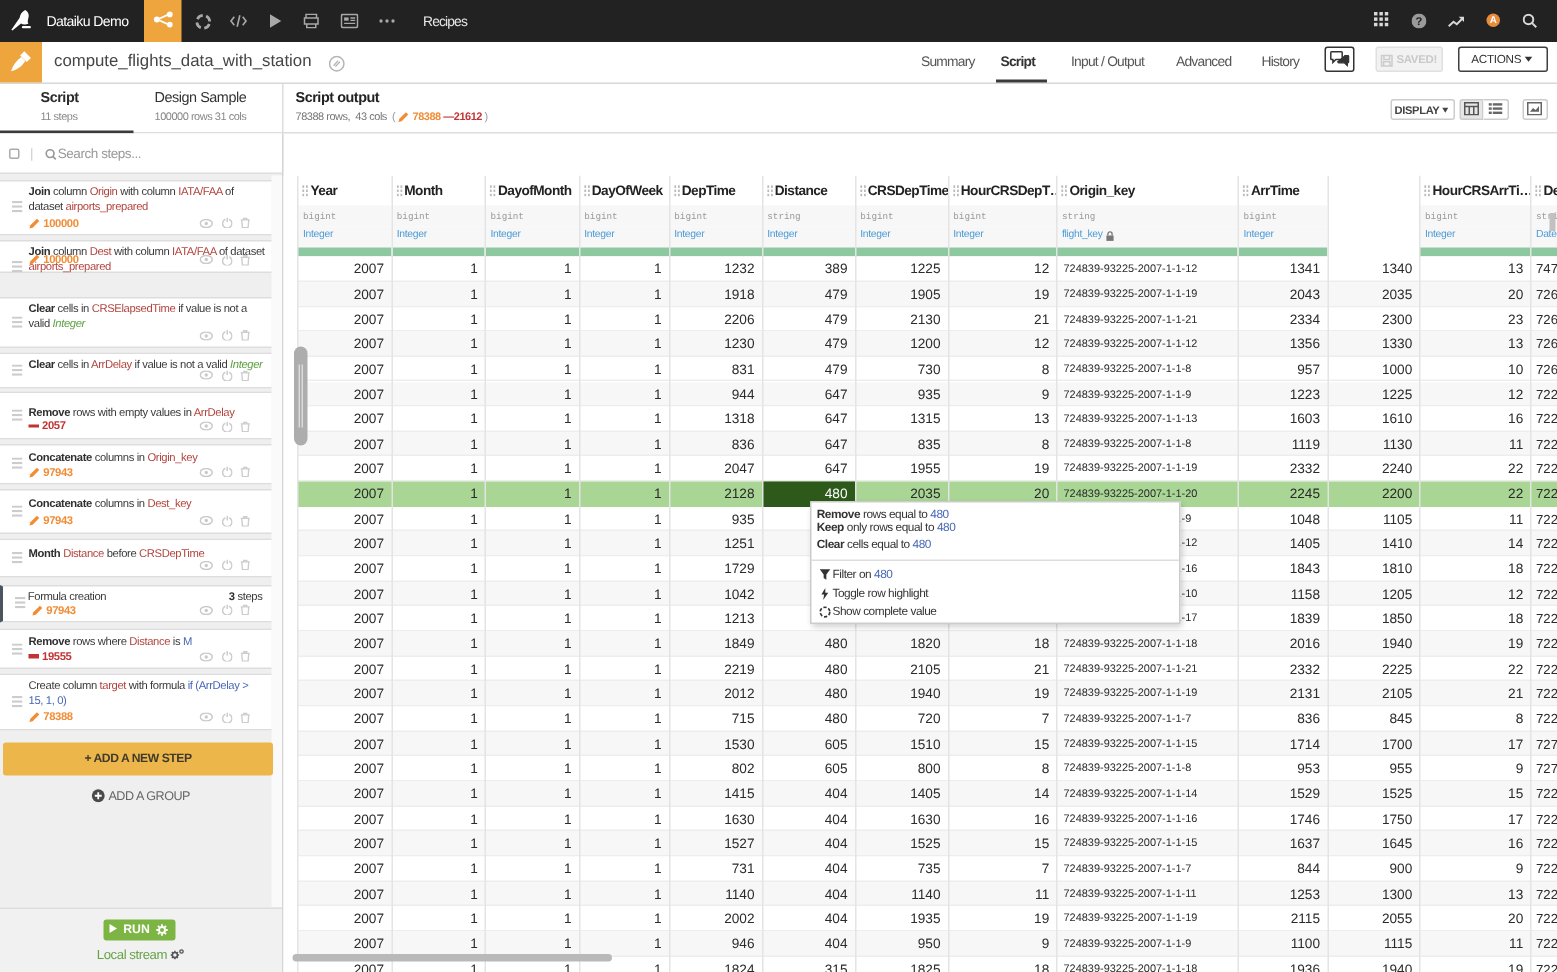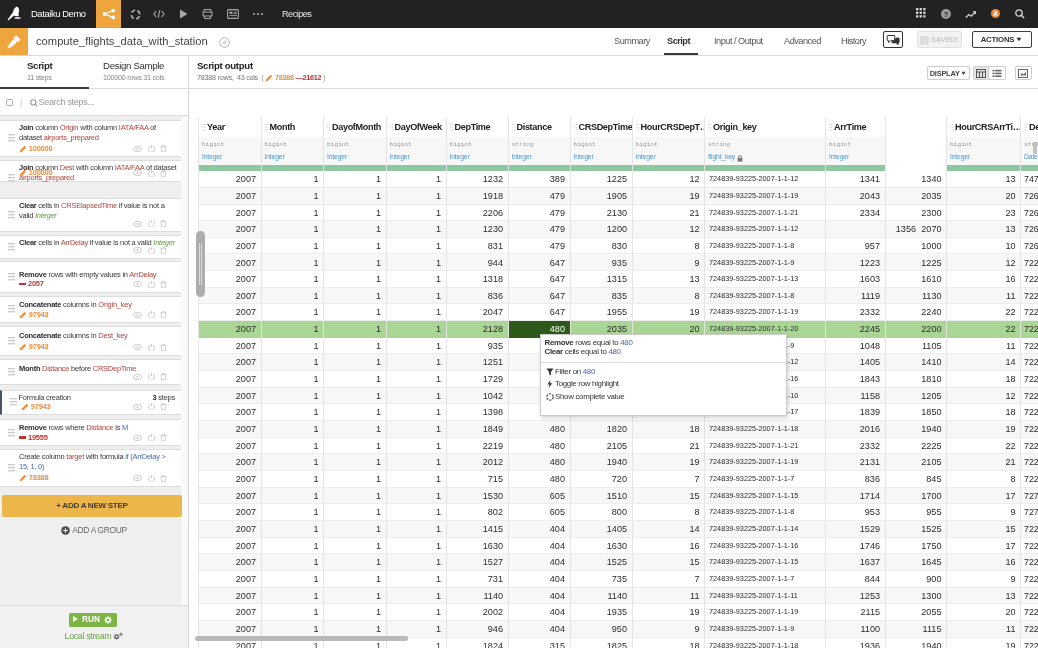--- a/index.html
+++ b/index.html
@@ -128,21 +128,21 @@
 <span class="abs" style="left:784px;top:0;height:27px;line-height:27px;font-size:9.2px;letter-spacing:-0.5px;color:#555;font-weight:normal">Advanced</span>
 <span class="abs" style="left:841px;top:0;height:27px;line-height:27px;font-size:9.2px;letter-spacing:-0.5px;color:#555;font-weight:normal">History</span>
 <span class="abs" style="left:664px;top:25px;width:34px;height:2px;background:#3a3a3a"></span>
 <span class="abs" style="left:883px;top:3px;width:20px;height:17px;border:1px solid #333;border-radius:2px;text-align:center;line-height:15px"><svg width="14" height="11" viewBox="0 0 14 11" style="">
           <path d="M1.2 1 C1.2 0.7 1.4 0.5 1.7 0.5 H8.3 C8.6 0.5 8.8 0.7 8.8 1 V5.2 C8.8 5.5 8.6 5.7 8.3 5.7 H4.6 L2.6 7.6 V5.7 H1.7 C1.4 5.7 1.2 5.5 1.2 5.2 Z" fill="none" stroke="#333" stroke-width="1"></path>
           <path d="M10.2 3 H12.6 C12.9 3 13.1 3.2 13.1 3.5 V7.4 C13.1 7.7 12.9 7.9 12.6 7.9 H12.2 V9.8 L10.2 7.9 H6.4 C6.1 7.9 5.9 7.7 5.9 7.4 V6.6" fill="#333" stroke="#333" stroke-width="0.8"></path>
         </svg></span>
 <span class="abs" style="left:916.5px;top:3px;width:45px;height:17px;background:#f2f2f2;border:1px solid #e0e0e0;border-radius:2px;color:#c9c9c9;font-size:7.6px;font-weight:bold;letter-spacing:-0.2px;text-align:center;line-height:15px"><svg width="9" height="9" viewBox="0 0 9 9" style="">
           <path d="M1 1 h7 v7 h-7 Z M2.6 1 v2.6 h3.8 V1 M2.4 8 v-2.8 h4.2 V8" stroke="#ccc" stroke-width="1" fill="none"></path>
         </svg> SAVED!</span>
-<span class="abs" style="left:971.5px;top:3px;width:60px;height:17px;background:#fff;border:1px solid #3f3f3f;border-radius:2px;color:#333;font-size:7.8px;font-weight:bold;letter-spacing:-0.2px;text-align:center;line-height:15px">ACTIONS <svg width="6" height="5" viewBox="0 0 6 5" style="">
+<span class="abs" style="left:971.5px;top:3px;width:60px;height:17px;background:#fff;border:1px solid #3f3f3f;border-radius:2px;color:#333;font-size:7.8px;font-weight:normal;letter-spacing:-0.2px;text-align:center;line-height:15px">ACTIONS <svg width="6" height="5" viewBox="0 0 6 5" style="">
           <path d="M0.5 0.8 L3.0 4.2 L5.5 0.8 Z" fill="#333"></path>
         </svg></span>
 </div>
 <div id="hdr3">
 <span class="abs ls" style="left:27px;top:4px;font-size:9.6px;font-weight:bold;color:#2a2a2a">Script</span>
 <span class="abs ls" style="left:27px;top:17px;font-size:7.3px;color:#888">11 steps</span>
 <span class="abs ls" style="left:103px;top:4px;font-size:9.6px;color:#333">Design Sample</span>
 <span class="abs ls" style="left:103px;top:17px;font-size:7.3px;color:#888">100000 rows 31 cols</span>
 <span class="abs" style="left:188px;top:0;width:1px;height:33px;background:#ddd"></span>
 <span class="abs" style="left:0;top:30.5px;width:89px;height:2.5px;background:#3a3a3a"></span>
@@ -537,33 +537,33 @@
 <div class="row alt" style="top:104.18px">
 <div class="cell" style="left:0.0px;width:62.5px">2007</div>
 <div class="cell" style="left:62.5px;width:62.5px">1</div>
 <div class="cell" style="left:125.0px;width:62.5px">1</div>
 <div class="cell" style="left:187.5px;width:60.0px">1</div>
 <div class="cell" style="left:247.5px;width:62.0px">1230</div>
 <div class="cell" style="left:309.5px;width:62.0px">479</div>
 <div class="cell" style="left:371.5px;width:62.0px">1200</div>
 <div class="cell" style="left:433.5px;width:72.5px">12</div>
 <div class="cell cl key" style="left:506.0px;width:121.0px">724839-93225-2007-1-1-12</div>
-<div class="cell" style="left:663px;width:59.5px">1356</div>
-<div class="cell" style="left:686.5px;width:61.5px">2070</div>
+<div class="cell" style="left:627.0px;width:59.5px">1356</div>
+<div class="cell" style="left:686.5px;width:61.5px">1330</div>
 <div class="cell" style="left:748.0px;width:74.0px">13</div>
 <div class="cell cl de" style="left:822.0px;width:70.0px">72698</div>
 </div>
 <div class="row" style="top:120.84px">
 <div class="cell" style="left:0.0px;width:62.5px">2007</div>
 <div class="cell" style="left:62.5px;width:62.5px">1</div>
 <div class="cell" style="left:125.0px;width:62.5px">1</div>
 <div class="cell" style="left:187.5px;width:60.0px">1</div>
 <div class="cell" style="left:247.5px;width:62.0px">831</div>
 <div class="cell" style="left:309.5px;width:62.0px">479</div>
-<div class="cell" style="left:371.5px;width:62.0px">830</div>
+<div class="cell" style="left:371.5px;width:62.0px">730</div>
 <div class="cell" style="left:433.5px;width:72.5px">8</div>
 <div class="cell cl key" style="left:506.0px;width:121.0px">724839-93225-2007-1-1-8</div>
 <div class="cell" style="left:627.0px;width:59.5px">957</div>
 <div class="cell" style="left:686.5px;width:61.5px">1000</div>
 <div class="cell" style="left:748.0px;width:74.0px">10</div>
 <div class="cell cl de" style="left:822.0px;width:70.0px">72698</div>
 </div>
 <div class="row alt" style="top:137.50px">
 <div class="cell" style="left:0.0px;width:62.5px">2007</div>
 <div class="cell" style="left:62.5px;width:62.5px">1</div>
@@ -697,21 +697,21 @@
 <div class="cell" style="left:627.0px;width:59.5px">1158</div>
 <div class="cell" style="left:686.5px;width:61.5px">1205</div>
 <div class="cell" style="left:748.0px;width:74.0px">12</div>
 <div class="cell cl de" style="left:822.0px;width:70.0px">72295</div>
 </div>
 <div class="row" style="top:287.44px">
 <div class="cell" style="left:0.0px;width:62.5px">2007</div>
 <div class="cell" style="left:62.5px;width:62.5px">1</div>
 <div class="cell" style="left:125.0px;width:62.5px">1</div>
 <div class="cell" style="left:187.5px;width:60.0px">1</div>
-<div class="cell" style="left:247.5px;width:62.0px">1398</div>
+<div class="cell" style="left:247.5px;width:62.0px">1213</div>
 <div class="cell" style="left:309.5px;width:62.0px">480</div>
 <div class="cell" style="left:371.5px;width:62.0px">1735</div>
 <div class="cell" style="left:433.5px;width:72.5px">17</div>
 <div class="cell cl key" style="left:506.0px;width:121.0px">724839-93225-2007-1-1-17</div>
 <div class="cell" style="left:627.0px;width:59.5px">1839</div>
 <div class="cell" style="left:686.5px;width:61.5px">1850</div>
 <div class="cell" style="left:748.0px;width:74.0px">18</div>
 <div class="cell cl de" style="left:822.0px;width:70.0px">72295</div>
 </div>
 <div class="row alt" style="top:304.10px">
@@ -934,20 +934,21 @@
 <div class="vcb" style="left:433.5px"></div>
 <div class="vcb" style="left:506.0px"></div>
 <div class="vcb" style="left:627.0px"></div>
 <div class="vcb" style="left:686.5px"></div>
 <div class="vcb" style="left:748.0px"></div>
 <div class="vcb" style="left:822.0px"></div>
 </div>
     </div>
 <div class="abs" style="left:539.5px;top:333.5px;width:247px;height:82.5px;background:#fff;border:1px solid #ccc;box-shadow:1px 2px 4px rgba(0,0,0,0.18);z-index:50;font-size:7.9px;letter-spacing:-0.3px;color:#333">
 <div style="height:11.2px;line-height:11.2px;padding:2px 0 0 4px;"><b>Remove</b> rows equal to <span style="color:#4767b5">480</span></div>
+<div style="height:11.2px;line-height:11.2px;padding-left:4px"><b>Keep</b> only rows equal to <span style="color:#4767b5">480</span></div>
 <div style="height:11.2px;line-height:11.2px;padding-left:4px"><b>Clear</b> cells equal to <span style="color:#4767b5">480</span></div>
 <div style="height:1px;background:#ddd;margin:5px 0 3.3px 0"></div>
 <div style="height:12.3px;line-height:12.3px;padding-left:5px"><svg width="8" height="8" viewBox="0 0 8 8" style="">
           <path d="M0.5 0.5 h7 L4.9 4 V7.5 L3.1 6.3 V4 Z" fill="#333"></path>
         </svg><span style="display:inline-block;width:1.5px"></span>Filter on <span style="color:#4767b5">480</span></div>
 <div style="height:12.3px;line-height:12.3px;padding-left:6px"><svg width="6" height="8" viewBox="0 0 6 8" style="">
           <path d="M3.2 0 L0.6 4.4 H2.4 L1.8 8 L5.2 3.2 H3.2 Z" fill="#333"></path>
         </svg><span style="display:inline-block;width:2.5px"></span>Toggle row highlight</div>
 <div style="height:12.3px;line-height:12.3px;padding-left:5px"><svg width="8" height="8" viewBox="0 0 8 8" style="">
           <circle cx="4" cy="4" r="3.2" fill="none" stroke="#333" stroke-width="1.1" stroke-dasharray="2.2 1.2"></circle>

